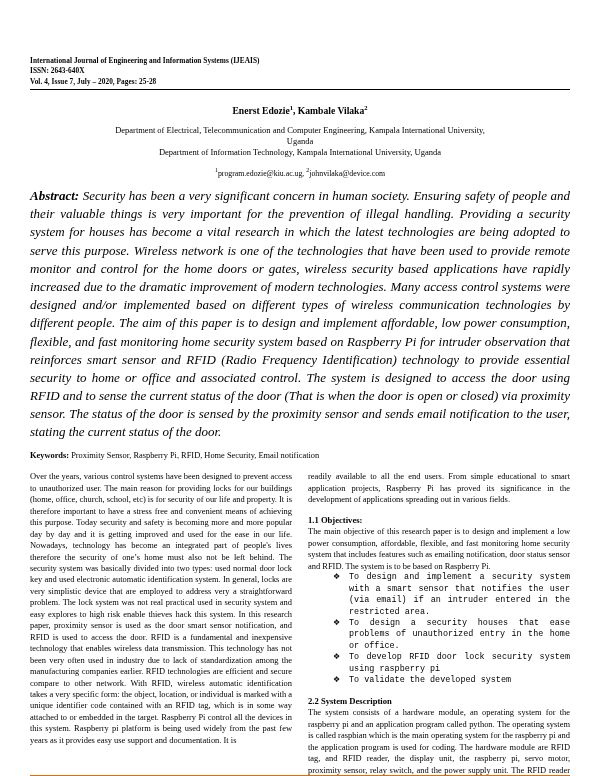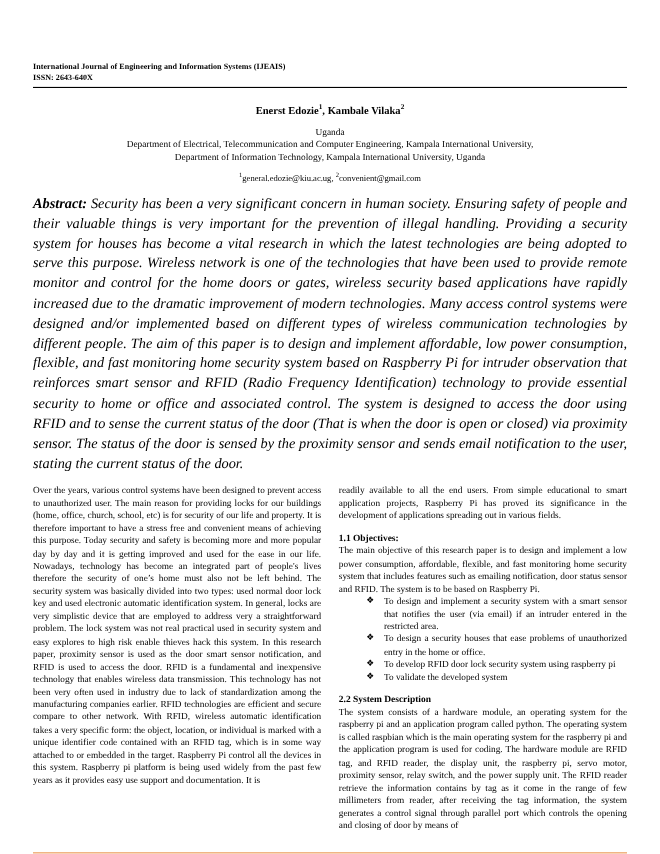--- a/index.html
+++ b/index.html
@@ -125,20 +125,21 @@
   }
   .bullets li .glyph {
     width: 16px;
     flex: 0 0 16px;
     font-size: 8px;
     line-height: 1.355;
   }
   .bullets li .btext {
     flex: 1;
     text-align: justify;
+    font-family: Liberation Mono, monospace;
   }
 
   
   .footer-rule {
     position: absolute;
     left: 30px;
     right: 30px;
     top: 719px;
     border: none;
     border-top: 1.6px solid #E36C0A;
@@ -165,43 +166,47 @@
   }
 </style>
 </head>
 <body>
 
 <div class="page">
 
   <div class="journal-header">
     <div>International Journal of Engineering and Information Systems (IJEAIS)</div>
     <div>ISSN: 2643-640X</div>
+    <div>Vol. 4, Issue 7, July – 2020, Pages: 25-28</div>
   </div>
   <hr class="rule-top">
 
 
   <div class="authors">
     <span>Enerst Edozie</span><sup>1</sup>, <span>Kambale Vilaka</span><sup>2</sup>
   </div>
 
   <div class="affil">
+    <div>Department of Electrical, Telecommunication and Computer Engineering, Kampala International University,</div>
     <div>Uganda</div>
-    <div>Department of Electrical, Telecommunication and Computer Engineering, Kampala International University,</div>
     <div>Department of Information Technology, Kampala International University, Uganda</div>
   </div>
 
   <div class="emails">
-    <sup>1</sup><span>general.edozie@kiu.ac.ug,</span>
-    <sup>2</sup><span>convenient@gmail.com</span>
+    <sup>1</sup><span>program.edozie@kiu.ac.ug,</span>
+    <sup>2</sup><span>johnvilaka@device.com</span>
   </div>
 
   <div class="abstract">
     <span class="lbl">Abstract:</span><span> Security has been a very significant concern in human society. Ensuring safety of people and their valuable things is very important for the prevention of illegal handling. Providing a security system for houses has become a vital research in which the latest technologies are being adopted to serve this purpose. Wireless network is one of the technologies that have been used to provide remote monitor and control for the home doors or gates, wireless security based applications have rapidly increased due to the dramatic improvement of modern technologies. Many access control systems were designed and/or implemented based on different types of wireless communication technologies by different people. The aim of this paper is to design and implement affordable, low power consumption, flexible, and fast monitoring home security system based on Raspberry Pi for intruder observation that reinforces smart sensor and RFID (Radio Frequency Identification) technology to provide essential security to home or office and associated control. The system is designed to access the door using RFID and to sense the current status of the door (That is when the door is open or closed) via proximity sensor. The status of the door is sensed by the proximity sensor and sends email notification to the user, stating the current status of the door.</span>
   </div>
 
+  <div class="keywords">
+    <span class="lbl">Keywords:</span><span> Proximity Sensor, Raspberry Pi, RFID, Home Security, Email notification</span>
+  </div>
 
   <div class="columns">
 
     <div class="col">
       <p>Over the years, various control systems have been designed to prevent access to unauthorized user. The main reason for providing locks for our buildings (home, office, church, school, etc) is for security of our life and property. It is therefore important to have a stress free and convenient means of achieving this purpose. Today security and safety is becoming more and more popular day by day and it is getting improved and used for the ease in our life. Nowadays, technology has become an integrated part of people's lives therefore the security of one’s home must also not be left behind. The security system was basically divided into two types: used normal door lock key and used electronic automatic identification system. In general, locks are very simplistic device that are employed to address very a straightforward problem. The lock system was not real practical used in security system and easy explores to high risk enable thieves hack this system. In this research paper, proximity sensor is used as the door smart sensor notification, and RFID is used to access the door. RFID is a fundamental and inexpensive technology that enables wireless data transmission. This technology has not been very often used in industry due to lack of standardization among the manufacturing companies earlier. RFID technologies are efficient and secure compare to other network. With RFID, wireless automatic identification takes a very specific form: the object, location, or individual is marked with a unique identifier code contained with an RFID tag, which is in some way attached to or embedded in the target. Raspberry Pi control all the devices in this system. Raspberry pi platform is being used widely from the past few years as it provides easy use support and documentation. It is</p>
     </div>
 
     <div class="col">
       <p>readily available to all the end users. From simple educational to smart application projects, Raspberry Pi has proved its significance in the development of applications spreading out in various fields.</p>
       <p class="sec-head spaced">1.1 Objectives:</p>

